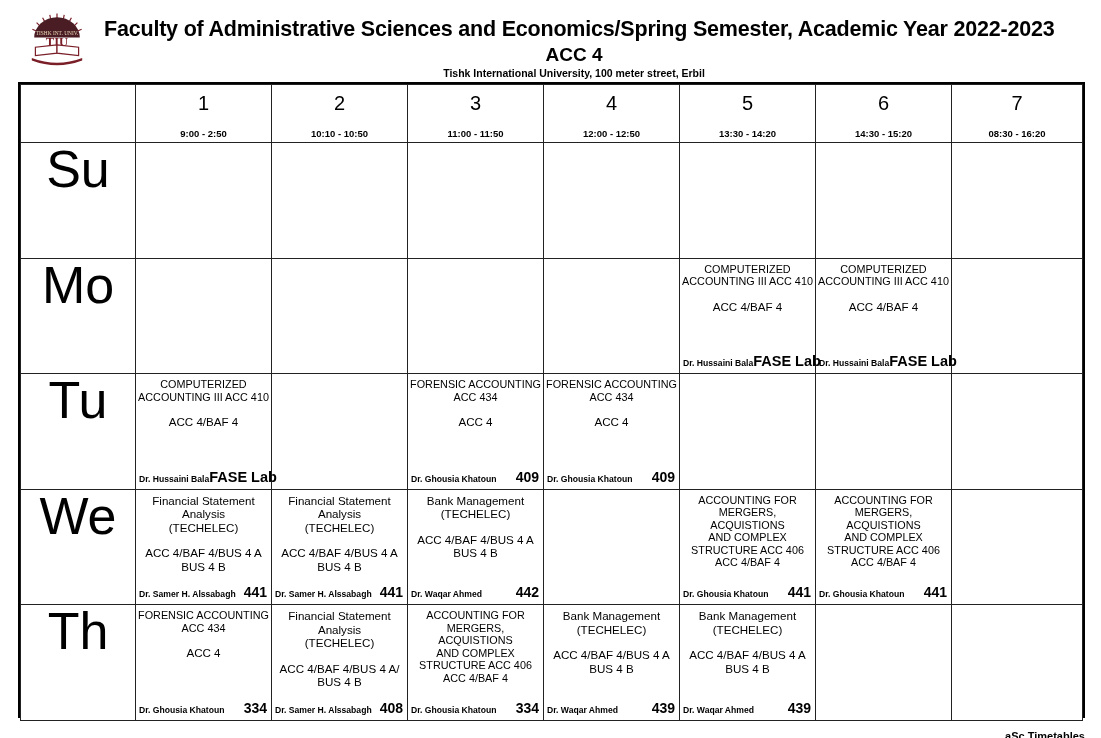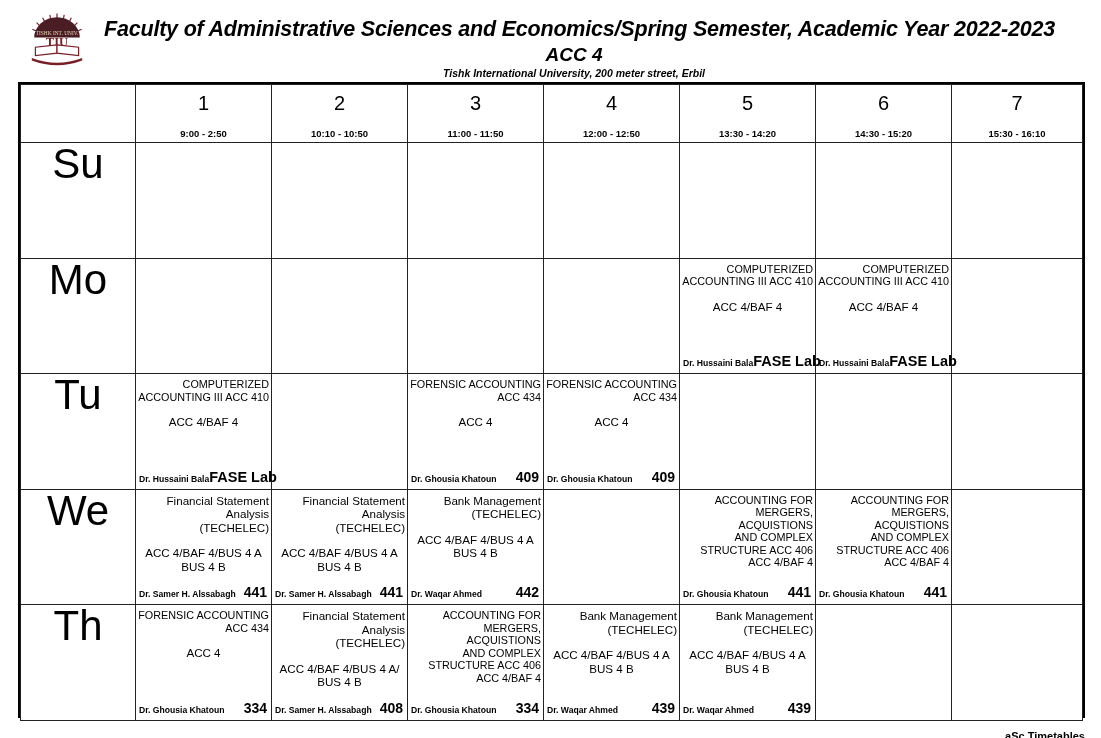--- a/index.html
+++ b/index.html
@@ -25,21 +25,20 @@
   .logo {
     position: absolute;
     left: 22px; top: 10px;
     width: 62px; height: 60px;
   }
   .title-block {
     position: absolute;
     left: 100px; top: 18px;
     width: 940px;
     text-align: center;
-    font-style: italic;
   }
   .title-main {
     font-size: 21.5px;
     font-weight: bold;
     letter-spacing: -0.2px;
     line-height: 1.05;
     white-space: nowrap;
   }
   .title-sub {
     font-size: 19px;
@@ -97,35 +96,35 @@
     line-height: 1;
   }
 
   tbody tr { height: 115.6px; }
   td.daycell {
     text-align: center;
     vertical-align: middle;
     border-right: 2px solid #000;
   }
   .day-label {
-    font-size: 42px;
+    font-size: 52px;
     font-weight: normal;
     line-height: 1;
   }
 
   
   .lesson {
     position: relative;
     width: 100%; height: 100%;
     padding: 4px 2px 0 2px;
   }
   .ls-subject {
     font-size: 10.8px;
     line-height: 1.16;
-    text-align: right;
+    text-align: center;
     white-space: pre-line;
   }
   .ls-subject.big {
     font-size: 11.6px;
   }
   .ls-groups {
     font-size: 11.6px;
     line-height: 1.16;
     text-align: center;
     margin-top: 12px;
@@ -196,21 +195,21 @@
         <text x="50" y="42" font-size="9" fill="#e8d9b5" text-anchor="middle" font-family="'Liberation Serif', serif">TISHK INT. UNIV.</text>
         <text x="50" y="60" font-size="21" fill="#7a1f28" text-anchor="middle" font-weight="bold" font-family="'Liberation Serif', serif">TIU</text>
         <path d="M50 58 L14 62 L14 76 L50 72 Z" fill="#ffffff" stroke="#7a1f28" stroke-width="2"></path>
         <path d="M50 58 L86 62 L86 76 L50 72 Z" fill="#ffffff" stroke="#7a1f28" stroke-width="2"></path>
         <path d="M8 80 Q50 96 92 80 L92 84 Q50 100 8 84 Z" fill="#7a1f28"></path>
       </svg>
     </div>
     <div class="title-block">
       <div class="title-main">Faculty of Administrative Sciences and Economics/Spring Semester, Academic Year 2022-2023</div>
       <div class="title-sub">ACC 4</div>
-      <div class="title-addr">Tishk International University, 200 meter street, Erbil</div>
+      <div class="title-addr">Tishk International University, 100 meter street, Erbil</div>
     </div>
   </div>
 
   <div class="grid">
     <table class="tt">
       <colgroup>
         <col class="c-day">
           <col class="c-per">
           <col class="c-per">
           <col class="c-per">
@@ -241,21 +240,21 @@
           <th class="hdr">
             <div class="per-num">5</div>
             <div class="per-time">13:30 - 14:20</div>
           </th>
           <th class="hdr">
             <div class="per-num">6</div>
             <div class="per-time">14:30 - 15:20</div>
           </th>
           <th class="hdr">
             <div class="per-num">7</div>
-            <div class="per-time">15:30 - 16:10</div>
+            <div class="per-time">08:30 - 16:20</div>
           </th>
         </tr>
       </thead>
       <tbody>
 
       <tr>
             <td class="daycell">
               <div class="day-label">Su</div>
             </td>
             <td></td>

